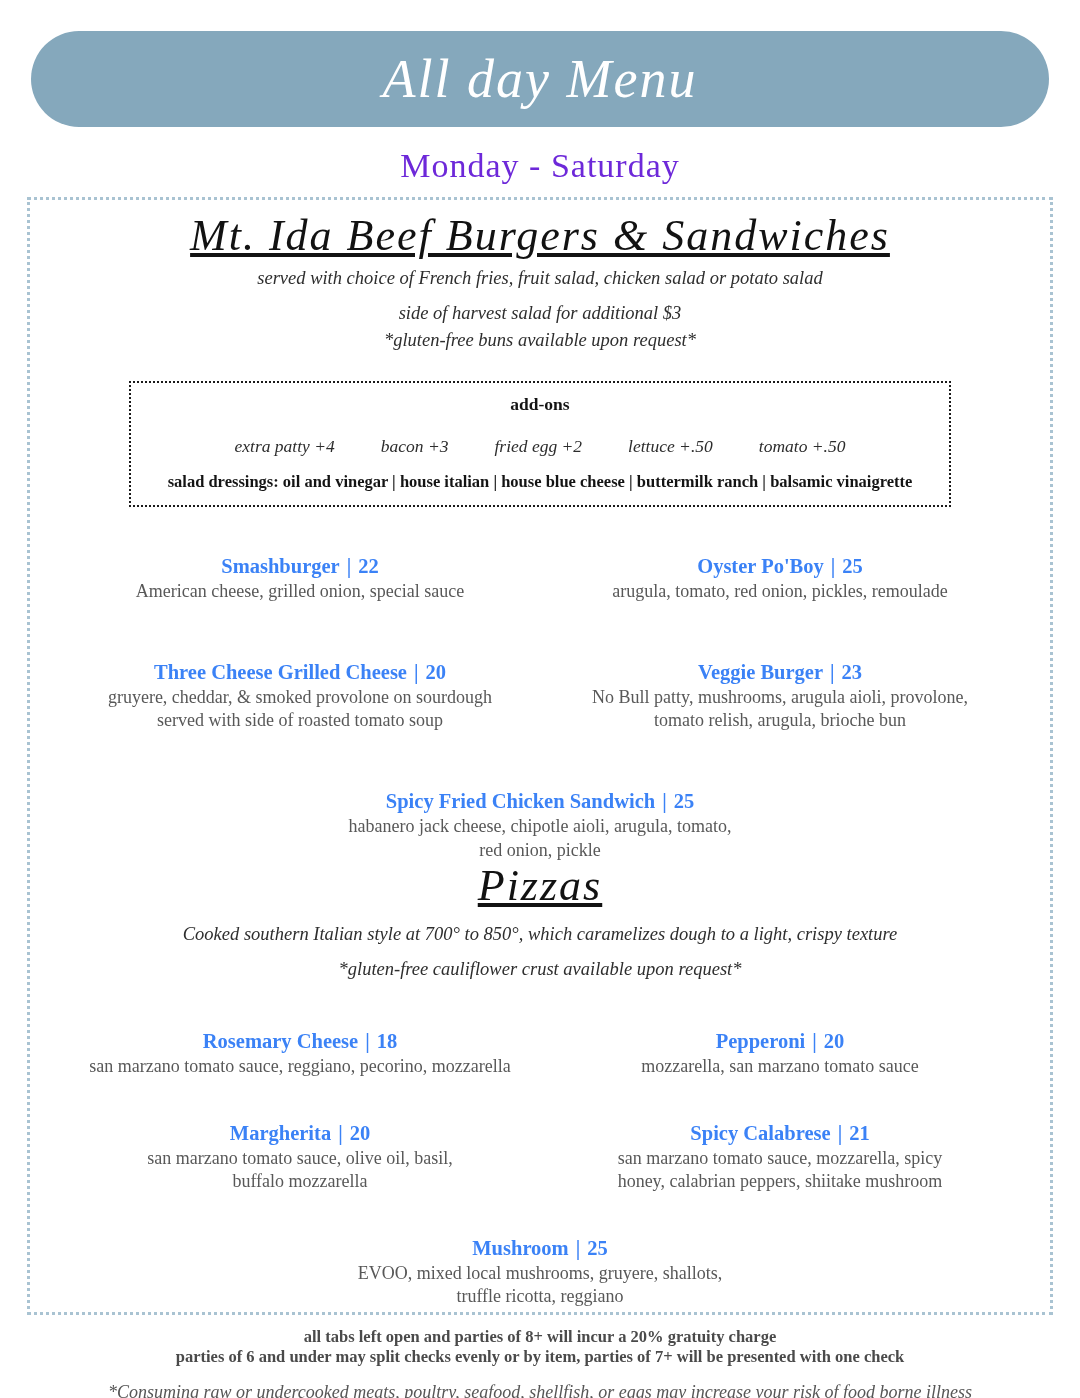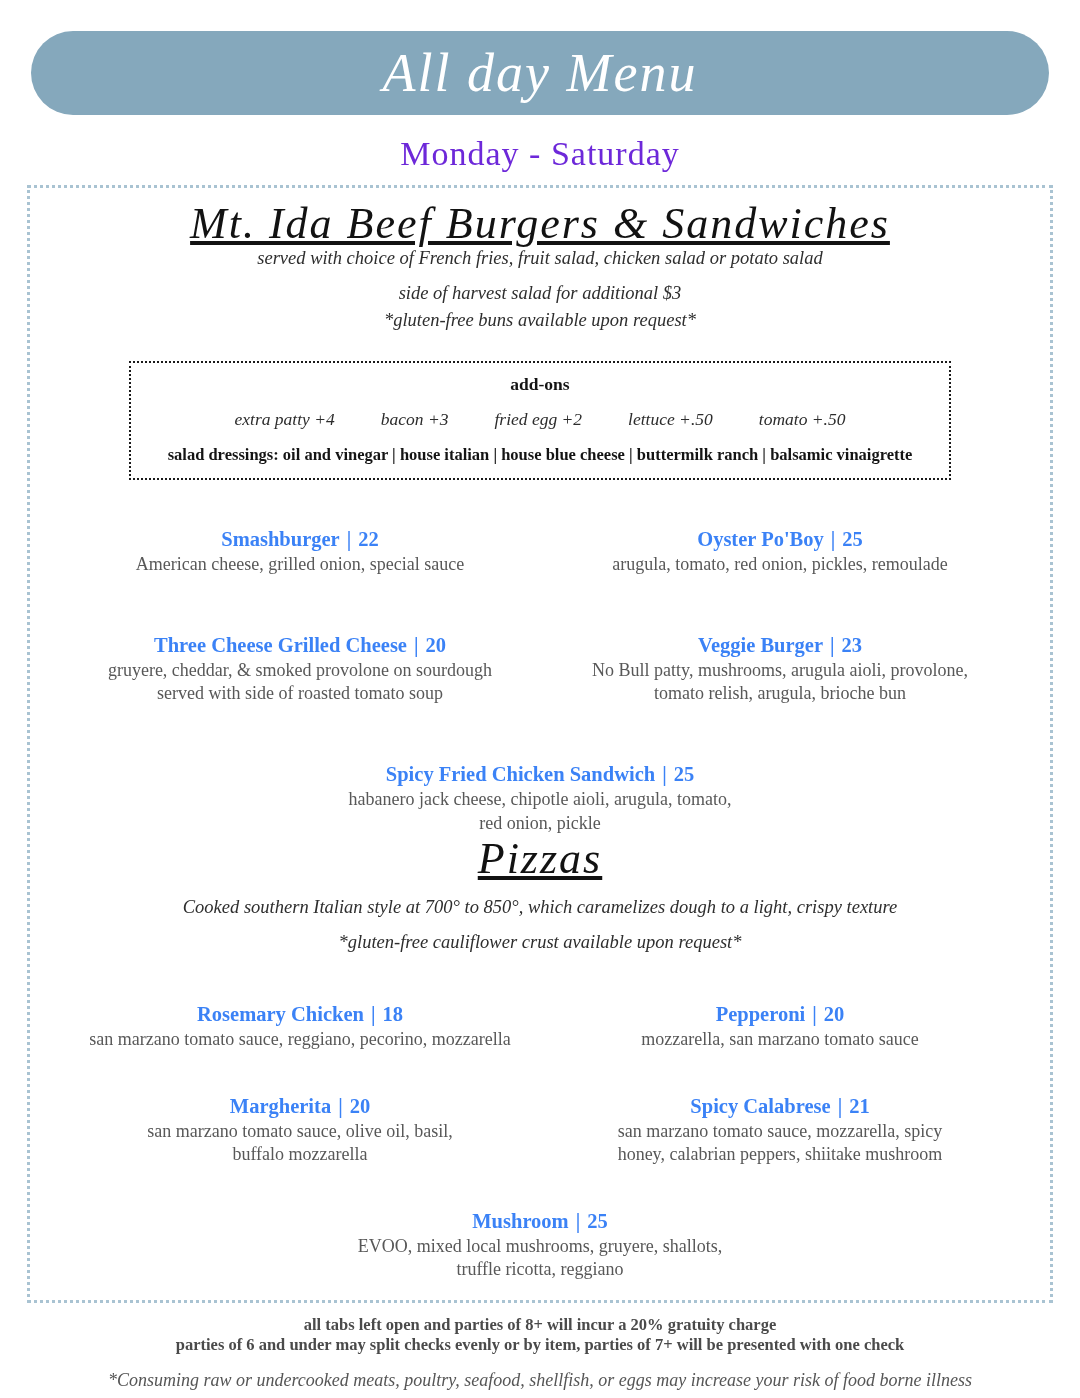--- a/index.html
+++ b/index.html
@@ -12,21 +12,21 @@
   *{box-sizing:border-box;}
   html,body{margin:0;padding:0;}
   body{
     width:1080px;height:1398px;
     background:#ffffff;
     font-family:"Liberation Serif","DejaVu Serif",serif;
     color:var(--ink);
     overflow:hidden;
   }
   .banner{
-    width:1018px;height:84px;
+    width:1018px;height:96px;
     margin:31px auto 0;
     background:var(--banner-blue);
     border-radius:60px;
     display:flex;align-items:center;justify-content:center;
   }
   .banner-title{
     color:#ffffff;
     font-style:italic;
     font-size:54px;
     letter-spacing:2px;
@@ -55,40 +55,40 @@
     text-decoration:underline;
   }
   .section-title.burgers{margin-top:4px;}
   .section-title.pizzas{}
   .intro{
     text-align:center;
     font-style:italic;
     font-size:18.5px;
     color:#2e2e2e;
   }
-  .intro-first{margin-top:0;}
+  .intro-first{margin-top:8px;}
   .intro-line{margin-top:6px;text-align:center;}
   .intro-gap{margin-top:14px;}
   .addons-box{
     width:822px;
     margin:30px auto 0;
     border:2px dotted #1a1a1a;
     padding:11px 10px 13px;
     text-align:center;
   }
   .addons-title{
     font-weight:bold;
     font-size:17.5px;
     color:#141414;
   }
   .addons-options{
     display:flex;
     justify-content:center;
     gap:46px;
-    margin-top:14px;
+    margin-top:21px;
     font-style:italic;
     font-size:17.5px;
     color:#2c2c2c;
   }
   .addons-dressings{
     margin-top:15px;
     font-weight:bold;
     font-size:16.5px;
     color:#141414;
   }
@@ -192,21 +192,21 @@
     </div>
   </div>
 
   <div>
     <div class="section-title pizzas">Pizzas</div>
     <div class="intro intro-gap">Cooked southern Italian style at 700° to 850°, which caramelizes dough to a light, crispy texture</div>
     <div class="intro intro-gap">*gluten-free cauliflower crust available upon request*</div>
 
     <div class="items-grid pizzas-grid">
       <div class="menu-item">
-        <div class="item-title"><span>Rosemary Chicken</span><span class="sep">|</span><span>18</span></div>
+        <div class="item-title"><span>Rosemary Cheese</span><span class="sep">|</span><span>18</span></div>
         <div class="item-desc">san marzano tomato sauce, reggiano, pecorino, mozzarella</div>
       </div>
       <div class="menu-item">
         <div class="item-title"><span>Pepperoni</span><span class="sep">|</span><span>20</span></div>
         <div class="item-desc">mozzarella, san marzano tomato sauce</div>
       </div>
       <div class="menu-item">
         <div class="item-title"><span>Margherita</span><span class="sep">|</span><span>20</span></div>
         <div class="item-desc">
           <div>san marzano tomato sauce,  olive oil,  basil,</div>

